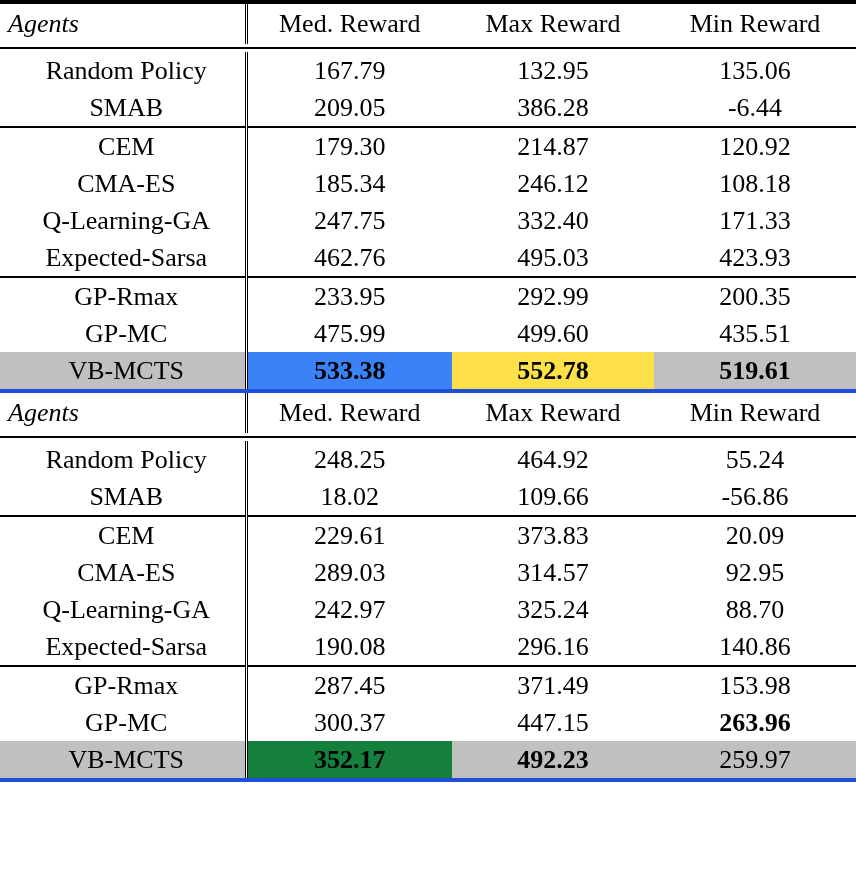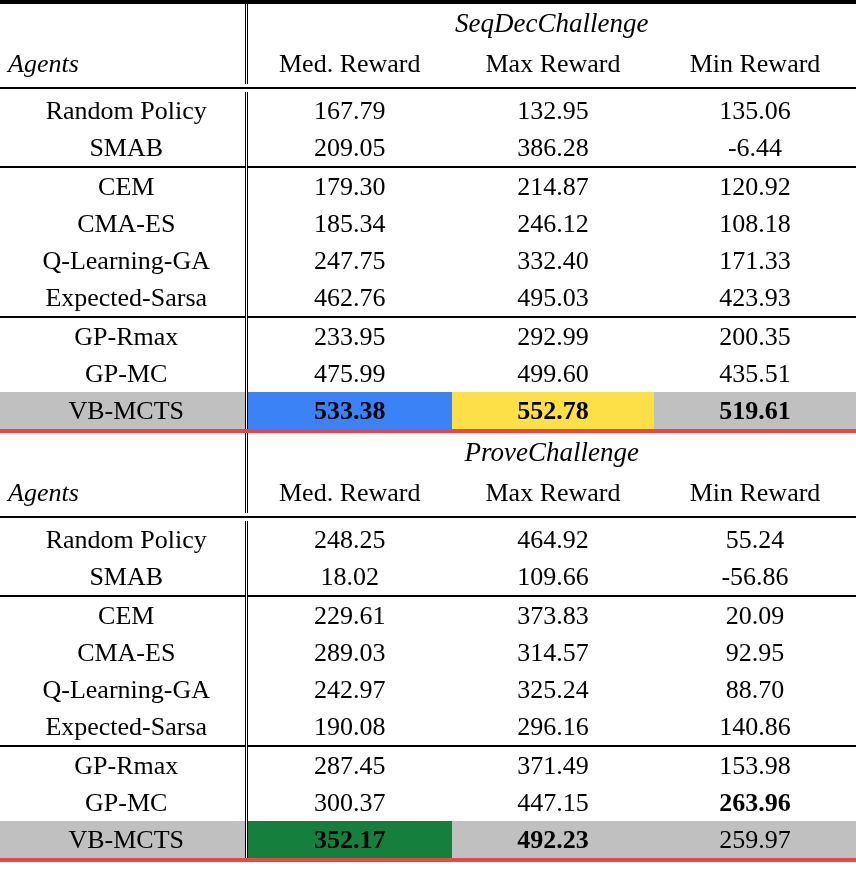--- a/index.html
+++ b/index.html
@@ -58,21 +58,21 @@
   }
 
   
   .vrule {
     border-right: 3px double #000000;
     text-align: center;
   }
 
   
   .rule-thick td {
-    border-bottom: 4px solid #ef4444;
+    border-bottom: 4px solid #1d4ed8;
   }
   .rule-thin td {
     border-bottom: 2px solid #000000;
   }
   .spacer-double td {
     height: 3px;
     border-bottom: 2px solid #000000;
   }
   .spacer-gap td {
     height: 3px;
@@ -124,24 +124,20 @@
       <col class="c-min">
     </colgroup>
     <tbody id="results-body">
         <tr class="frame-top spacer-gap">
           <td style="height: 0px;"></td>
           <td style="height: 0px;"></td>
           <td style="height: 0px;"></td>
           <td style="height: 0px;"></td>
         </tr>
         <tr>
-          <td class="cell-agent vrule"></td>
-          <td class="section-title" colspan="3">SeqDecChallenge</td>
-        </tr>
-        <tr>
           <td class="hdr hdr-agent vrule">Agents</td>
           <td class="hdr hdr-num">Med. Reward</td>
           <td class="hdr hdr-num">Max Reward</td>
           <td class="hdr hdr-num">Min Reward</td>
         </tr>
         <tr class="spacer-double">
           <td></td>
           <td></td>
           <td></td>
           <td></td>
@@ -200,24 +196,20 @@
           <td class="cell-num">499.60</td>
           <td class="cell-num">435.51</td>
         </tr>
         <tr class="highlight rule-thick">
           <td class="cell-agent vrule" style="background-color: rgb(192, 192, 192);">VB-MCTS</td>
           <td class="cell-num b" style="background-color: #3b82f6;">533.38</td>
           <td class="cell-num b" style="background-color: #fde047;">552.78</td>
           <td class="cell-num b" style="background-color: rgb(192, 192, 192);">519.61</td>
         </tr>
         <tr>
-          <td class="cell-agent vrule"></td>
-          <td class="section-title" colspan="3">ProveChallenge</td>
-        </tr>
-        <tr>
           <td class="hdr hdr-agent vrule">Agents</td>
           <td class="hdr hdr-num">Med. Reward</td>
           <td class="hdr hdr-num">Max Reward</td>
           <td class="hdr hdr-num">Min Reward</td>
         </tr>
         <tr class="spacer-double">
           <td></td>
           <td></td>
           <td></td>
           <td></td>

